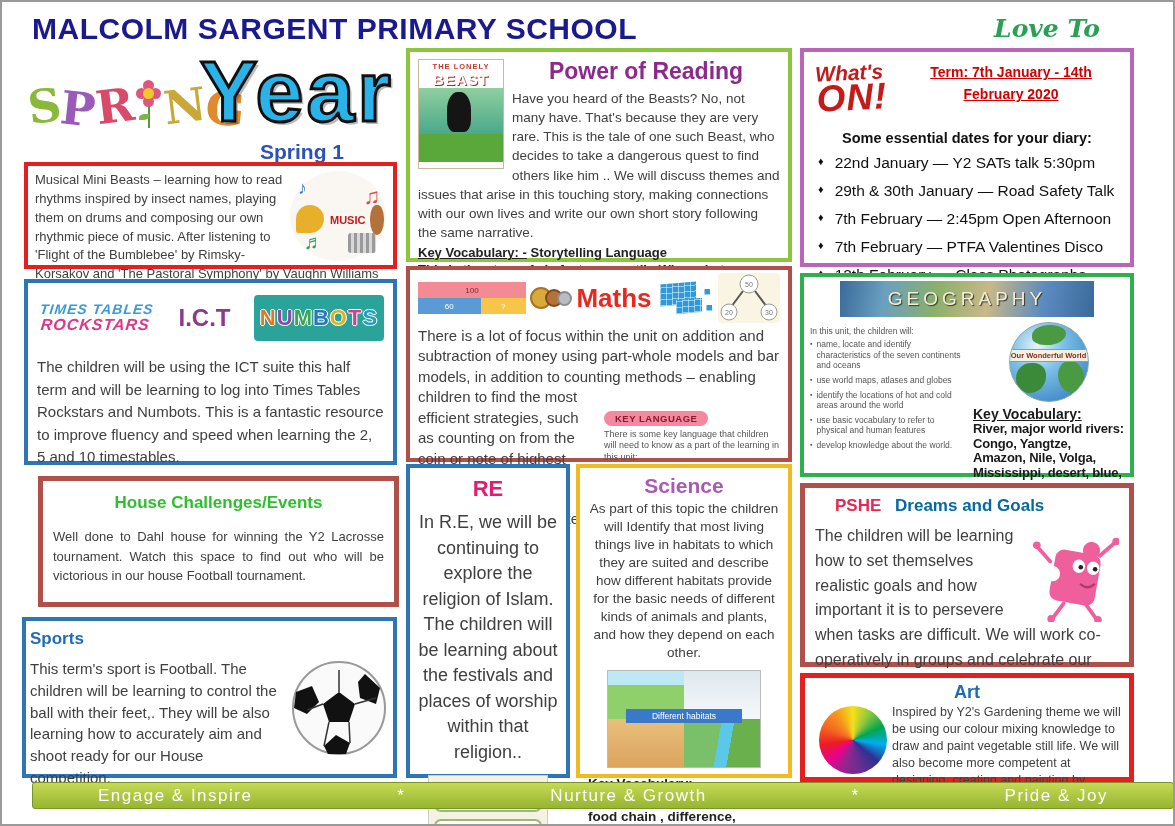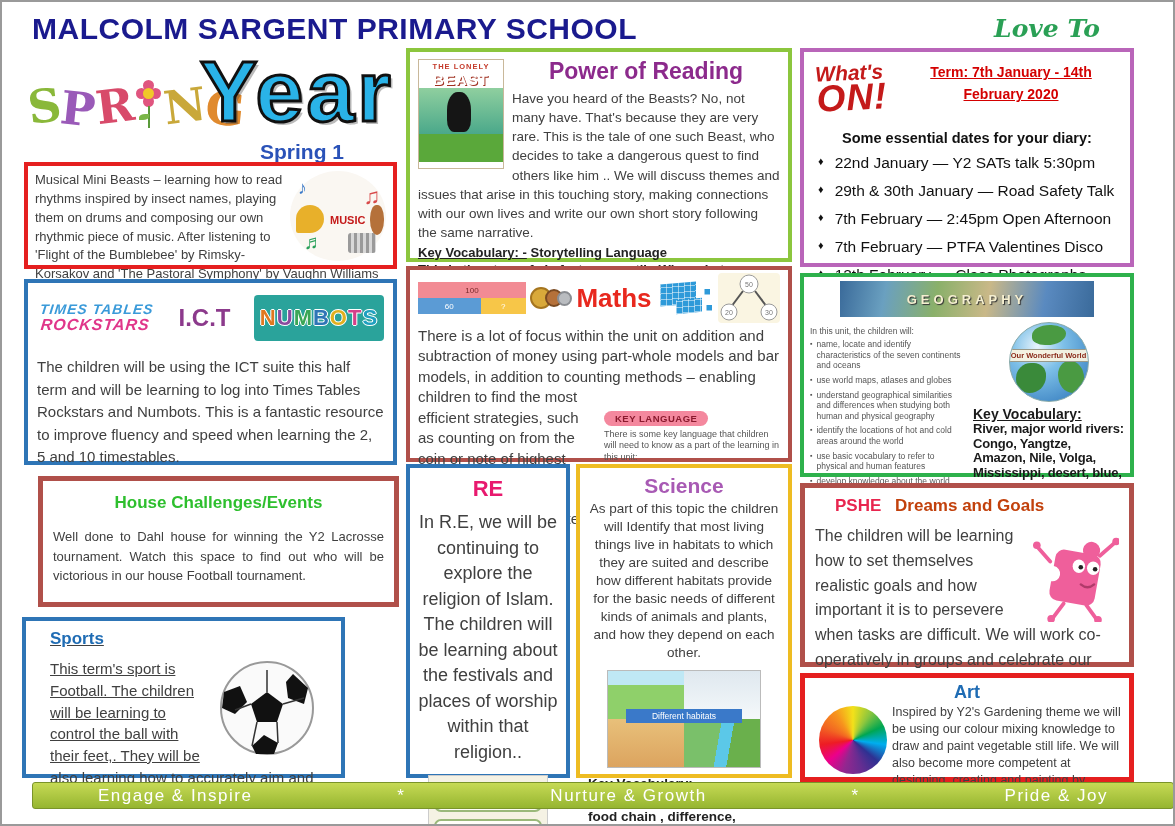--- a/index.html
+++ b/index.html
@@ -52,21 +52,21 @@
        font-size:22px;font-weight:800;letter-spacing:1px;}
   .numbots-logo span span{text-shadow:1px 0 #fff,-1px 0 #fff,0 1px #fff,0 -1px #fff;}
   .ict-body{margin-top:9px;font-size:15px;line-height:1.5;}
 
   
   .house-box{left:20px;top:474px;width:361px;height:131px;border:5px solid #b0504a;padding:8px 10px;margin-left:16px;}
   .house-title{text-align:center;color:#2ebf2e;font-weight:bold;font-size:17px;margin:4px 0 14px;}
   .house-body{font-size:13px;line-height:1.5;text-align:justify;}
 
   
-  .sports-box{left:20px;top:615px;width:323px;height:161px;border:4px solid #2e75b6;padding:8px 24px;text-decoration:underline;}
+  .sports-box{left:20px;top:615px;width:375px;height:161px;border:4px solid #2e75b6;padding:8px 4px;}
   .sports-title{color:#1f6cb4;font-weight:bold;font-size:17px;margin-bottom:9px;}
   .football{float:right;width:100px;height:100px;margin-left:6px;}
   .sports-body{font-size:15px;line-height:1.45;}
 
   
   .por-box{left:404px;top:46px;width:386px;height:214px;border:4px solid #8cc63e;padding:5px 8px;}
   .book-cover{float:left;width:84px;height:108px;margin:2px 8px 2px 0;border:1px solid #c9b89a;position:relative;overflow:hidden;}
   .bc-sky{height:34px;background:linear-gradient(#f5e6c0,#eda95f);text-align:center;}
   .bc-t1{display:block;font-size:7.5px;font-weight:bold;color:#c43a2a;padding-top:2px;letter-spacing:1px;}
   .bc-t2{display:block;font-size:15px;font-weight:800;color:#fff;text-shadow:1px 1px 0 #a03020;letter-spacing:1px;}
@@ -146,21 +146,21 @@
   .wo-term{margin-left:88px;text-align:center;color:#d40000;font-weight:bold;font-size:14px;
            text-decoration:underline;line-height:1.55;min-height:64px;padding-top:4px;}
   .wo-heading{text-align:center;font-weight:bold;font-size:14.5px;margin:4px 0 3px;color:#111;}
   .wo-date{display:flex;font-size:15.5px;color:#111;line-height:1.8;padding-left:6px;}
   .diamond-icon{margin-right:11px;font-size:11px;padding-top:3px;}
 
   
   .geo-box{left:798px;top:271px;width:334px;height:204px;border:4px solid #2eb14c;padding:4px 6px;}
   .geo-banner{width:254px;height:36px;margin:0 auto;display:flex;align-items:center;justify-content:center;
       background:linear-gradient(100deg,#3a6a9a,#6aa0c0 18%,#8ab06a 38%,#c9b888 58%,#5a8ac0 80%,#3a6a9a);}
-  .geo-banner span{font-size:13px;font-weight:700;color:#f5efd0;letter-spacing:4px;text-shadow:1px 1px 1px #333;}
+  .geo-banner span{font-size:19px;font-weight:400;color:#f5efd0;letter-spacing:4px;text-shadow:1px 1px 1px #333;}
   .geo-cols{display:flex;margin-top:5px;}
   .geo-left{width:154px;}
   .geo-badge{background:#e2574d;color:#fff;font-weight:bold;font-size:10.5px;padding:3px 4px;}
   .geo-intro{font-size:8.5px;color:#555;margin:4px 0 3px;}
   .geo-skill{display:flex;font-size:8.5px;color:#555;line-height:1.25;margin-bottom:4px;}
   .sq-icon{margin-right:4px;font-size:7px;padding-top:1px;}
   .geo-right{flex:1;padding-left:9px;}
   .globe{width:78px;height:78px;border-radius:50%;margin:0 auto 4px;position:relative;overflow:hidden;
          background:radial-gradient(circle at 35% 30%,#e8f4fc 0%,#7ec0e8 35%,#2a72b8 100%);border:1px solid #8aa;}
   .globe .land1{position:absolute;left:6px;top:40px;width:30px;height:30px;background:#3a8a3a;border-radius:50% 40% 55% 45%;}
@@ -169,21 +169,21 @@
   .globe-band{position:absolute;left:-2px;right:-2px;top:26px;background:rgba(248,243,225,.95);
               border-top:1px solid #998;border-bottom:1px solid #998;text-align:center;
               font-size:7.5px;font-weight:bold;color:#8a2a1a;padding:1px 0;}
   .geo-kv-label{font-size:14px;font-weight:bold;text-decoration:underline;color:#1a1a1a;}
   .geo-kv-body{font-size:13px;font-weight:bold;color:#1a1a1a;line-height:1.13;letter-spacing:-.2px;}
 
   
   .pshe-box{left:798px;top:481px;width:334px;height:184px;border:5px solid #b0504a;padding:6px 10px;}
   .pshe-title{font-size:17px;font-weight:bold;margin:2px 0 8px;padding-left:20px;}
   .pshe-t1{color:#e8254e;}
-  .pshe-t2{color:#c2410c;margin-left:9px;}
+  .pshe-t2{color:#0369a1;margin-left:9px;}
   .puzzle{float:right;width:86px;height:98px;margin-left:2px;}
   .pshe-body{font-size:16px;line-height:1.55;}
 
   
   .art-box{left:798px;top:671px;width:334px;height:109px;border:5px solid #e51f1f;padding:4px 1px;}
   .art-title{text-align:center;color:#1f6cb4;font-weight:bold;font-size:18px;margin-bottom:1px;}
   .wheel{position:absolute;left:14px;top:28px;width:68px;height:68px;border-radius:50%;
          background:conic-gradient(#f3e11a,#8cc63e,#00a651,#00aeef,#2e3192,#662d91,#92278f,#ec008c,#ed1c24,#f26522,#f7941d,#f3e11a);}
   .art-body{margin-left:86px;font-size:12.5px;line-height:1.36;}
 
@@ -417,24 +417,20 @@
         <div class="geo-skill">
             <span class="sq-icon">▪</span>
             <span>name, locate and identify characteristics of the seven continents and oceans</span>
           </div>
         <div class="geo-skill">
             <span class="sq-icon">▪</span>
             <span>use world maps, atlases and globes</span>
           </div>
         <div class="geo-skill">
             <span class="sq-icon">▪</span>
-            <span>understand geographical similarities and differences when studying both human and physical geography</span>
-          </div>
-        <div class="geo-skill">
-            <span class="sq-icon">▪</span>
             <span>identify the locations of hot and cold areas around the world</span>
           </div>
         <div class="geo-skill">
             <span class="sq-icon">▪</span>
             <span>use basic vocabulary to refer to physical and human features</span>
           </div>
         <div class="geo-skill">
             <span class="sq-icon">▪</span>
             <span>develop knowledge about the world.</span>
           </div>

